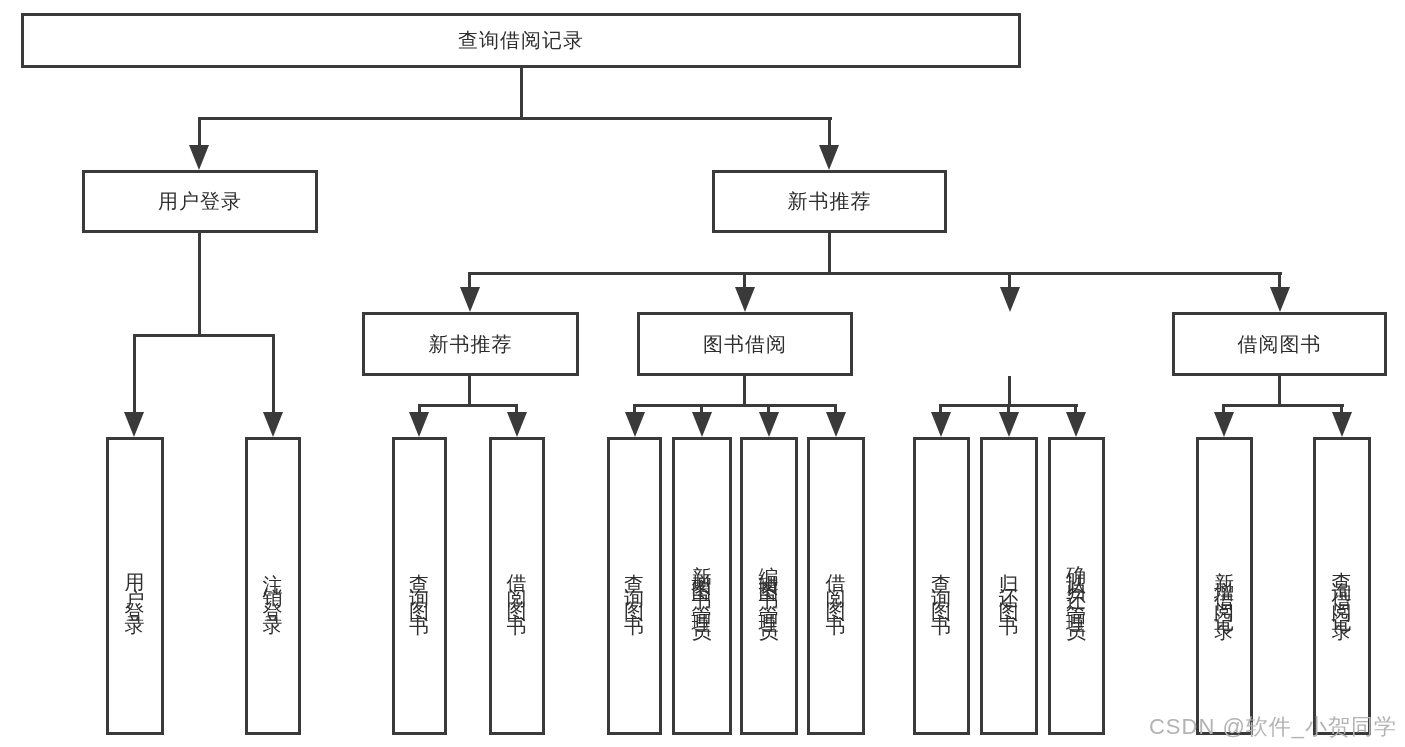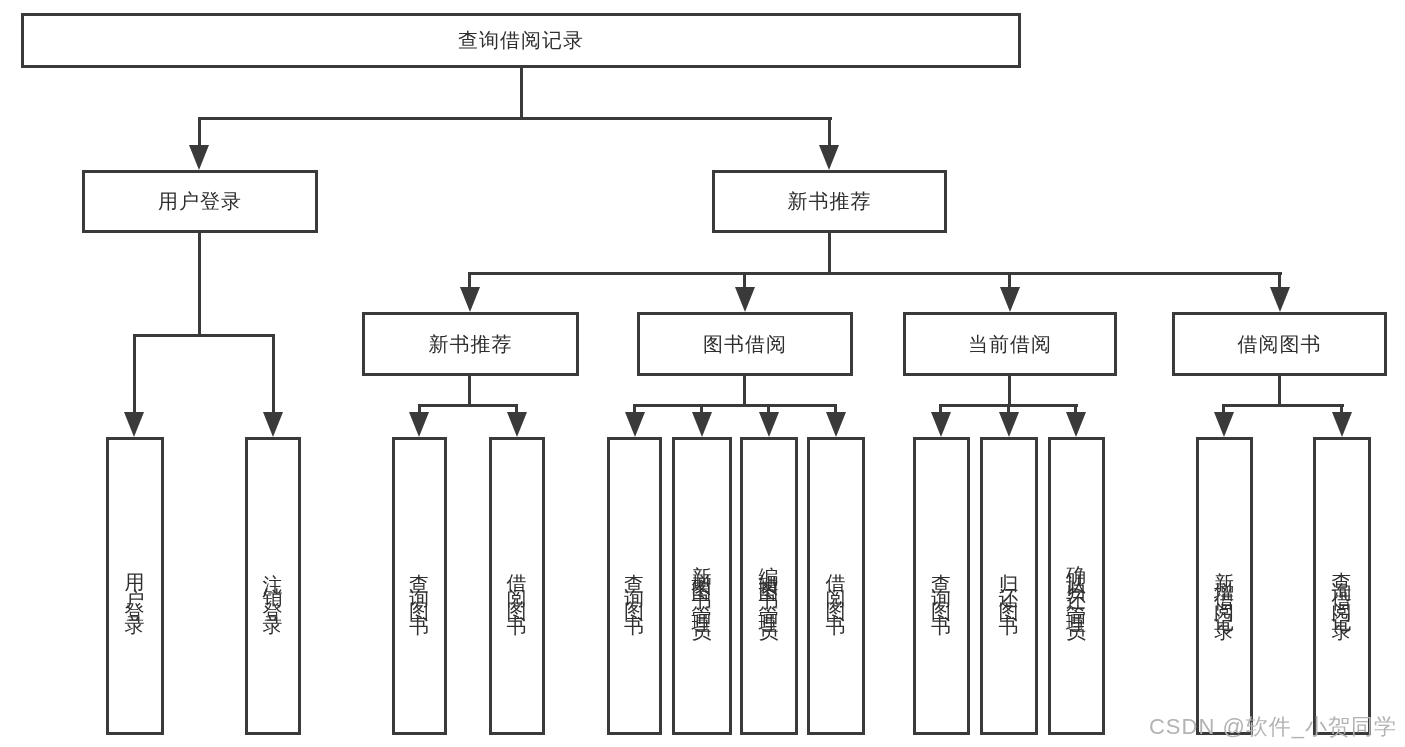--- a/index.html
+++ b/index.html
@@ -92,23 +92,20 @@
   <div class="arrow" style="left:1000px;top:287px"></div>
   <div class="line" style="left:1278px;top:272px;width:3px;height:17px"></div>
   <div class="arrow" style="left:1270px;top:287px"></div>
 
   <div class="box" style="left:637px;top:312px;width:216px;height:64px">
     <span class="hlabel">图书借阅</span>
   </div>
   <div class="box" style="left:362px;top:312px;width:217px;height:64px">
     <span class="hlabel">新书推荐</span>
   </div>
-  <div class="box" style="left:903px;top:312px;width:214px;height:64px">
-    <span class="hlabel">当前借阅</span>
-  </div>
   <div class="box" style="left:1172px;top:312px;width:215px;height:64px">
     <span class="hlabel">借阅图书</span>
   </div>
 
   <div class="line" style="left:468px;top:376px;width:3px;height:31px"></div>
   <div class="line" style="left:418px;top:404px;width:100px;height:3px"></div>
   <div class="line" style="left:418px;top:404px;width:3px;height:10px"></div>
   <div class="arrow" style="left:409px;top:412px"></div>
   <div class="line" style="left:515px;top:404px;width:3px;height:10px"></div>
   <div class="arrow" style="left:507px;top:412px"></div>

